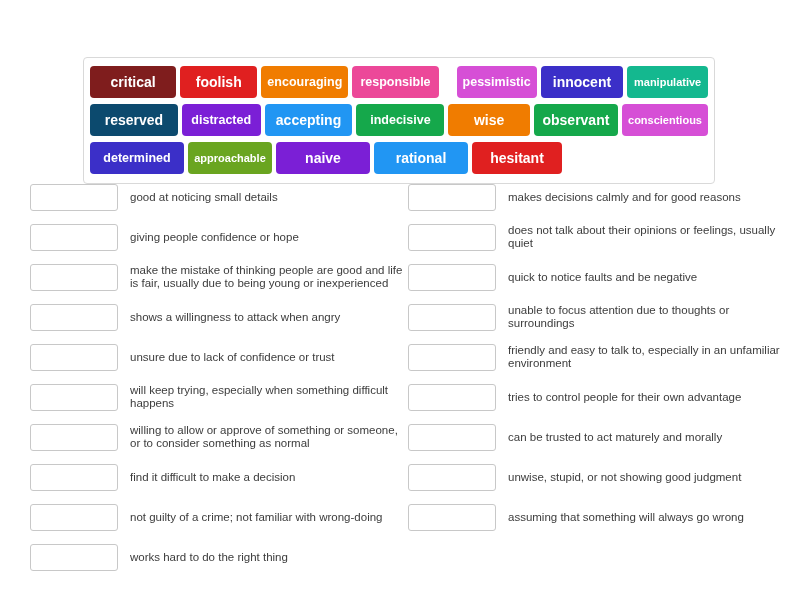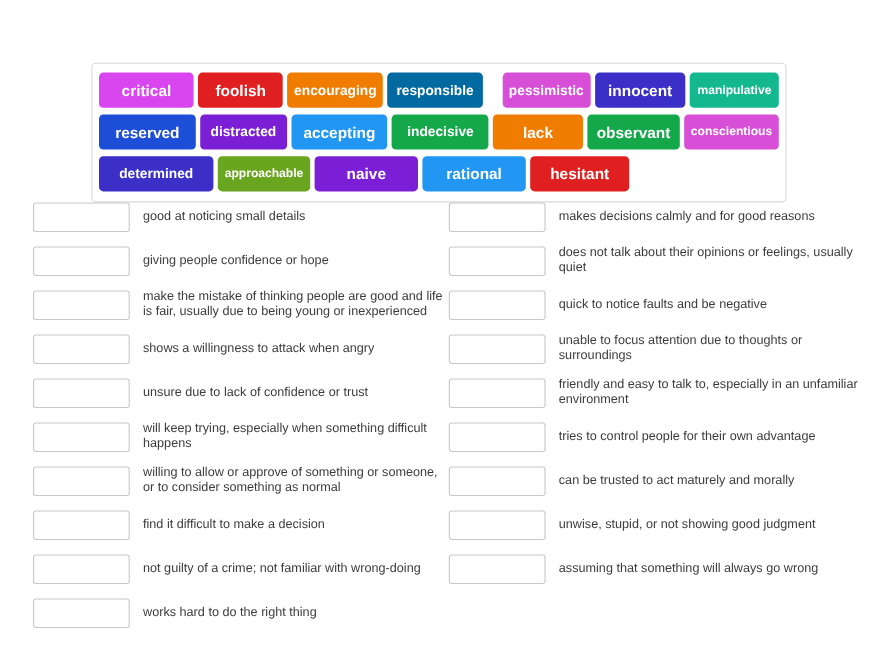--- a/index.html
+++ b/index.html
@@ -86,39 +86,39 @@
     color: #3c3c3c;
   }
 </style>
 </head>
 <body>
 
 <div id="app">
 
   <div id="word-bank">
       <div class="word-row">
-        <div class="word-tile" style="background: #d946ef; width: 94px; font-size: 14px;">critical</div>
+        <div class="word-tile" style="background: #7f1d1d; width: 94px; font-size: 14px;">critical</div>
         <div class="word-tile" style="background: rgb(224, 32, 32); width: 84px; font-size: 14px;">foolish</div>
         <div class="word-tile" style="background: rgb(240, 124, 0); width: 94px; font-size: 12.5px;">encouraging</div>
-        <div class="word-tile" style="background: #0369a1; width: 94px; font-size: 12.5px;">responsible</div>
+        <div class="word-tile" style="background: #ec4899; width: 94px; font-size: 12.5px;">responsible</div>
         <div class="word-tile" style="background: rgb(214, 79, 214); width: 87px; font-size: 12.5px; margin-left: 16px;">pessimistic</div>
         <div class="word-tile" style="background: rgb(59, 47, 200); width: 90px; font-size: 14px;">innocent</div>
         <div class="word-tile" style="background: rgb(20, 184, 143); width: 88px; font-size: 11px; text-align: right;">manipulative</div>
       </div>
       <div class="word-row">
-        <div class="word-tile" style="background: #1d4ed8; width: 94px; font-size: 14px;">reserved</div>
+        <div class="word-tile" style="background: #0c4a6e; width: 94px; font-size: 14px;">reserved</div>
         <div class="word-tile" style="background: rgb(123, 31, 214); width: 84px; font-size: 12.5px;">distracted</div>
         <div class="word-tile" style="background: rgb(33, 150, 243); width: 94px; font-size: 14px;">accepting</div>
         <div class="word-tile" style="background: rgb(21, 168, 75); width: 94px; font-size: 12.5px;">indecisive</div>
-        <div class="word-tile" style="background: rgb(240, 124, 0); width: 87px; font-size: 14px;">lack</div>
+        <div class="word-tile" style="background: rgb(240, 124, 0); width: 87px; font-size: 14px;">wise</div>
         <div class="word-tile" style="background: rgb(21, 168, 75); width: 90px; font-size: 14px;">observant</div>
         <div class="word-tile" style="background: rgb(214, 79, 214); width: 88px; font-size: 11px;">conscientious</div>
       </div>
       <div class="word-row">
-        <div class="word-tile" style="background: rgb(59, 47, 200); width: 104px; font-size: 12.5px;">determined</div>
+        <div class="word-tile" style="background: rgb(59, 47, 200); width: 94px; font-size: 12.5px;">determined</div>
         <div class="word-tile" style="background: rgb(106, 165, 32); width: 84px; font-size: 11px;">approachable</div>
         <div class="word-tile" style="background: rgb(123, 31, 214); width: 94px; font-size: 14px;">naive</div>
         <div class="word-tile" style="background: rgb(33, 150, 243); width: 94px; font-size: 14px;">rational</div>
         <div class="word-tile" style="background: rgb(224, 32, 32); width: 90px; font-size: 14px;">hesitant</div>
       </div>
     </div>
 
   <div class="column" id="left-column">
       <div class="def-row">
         <div class="drop-slot"></div>

